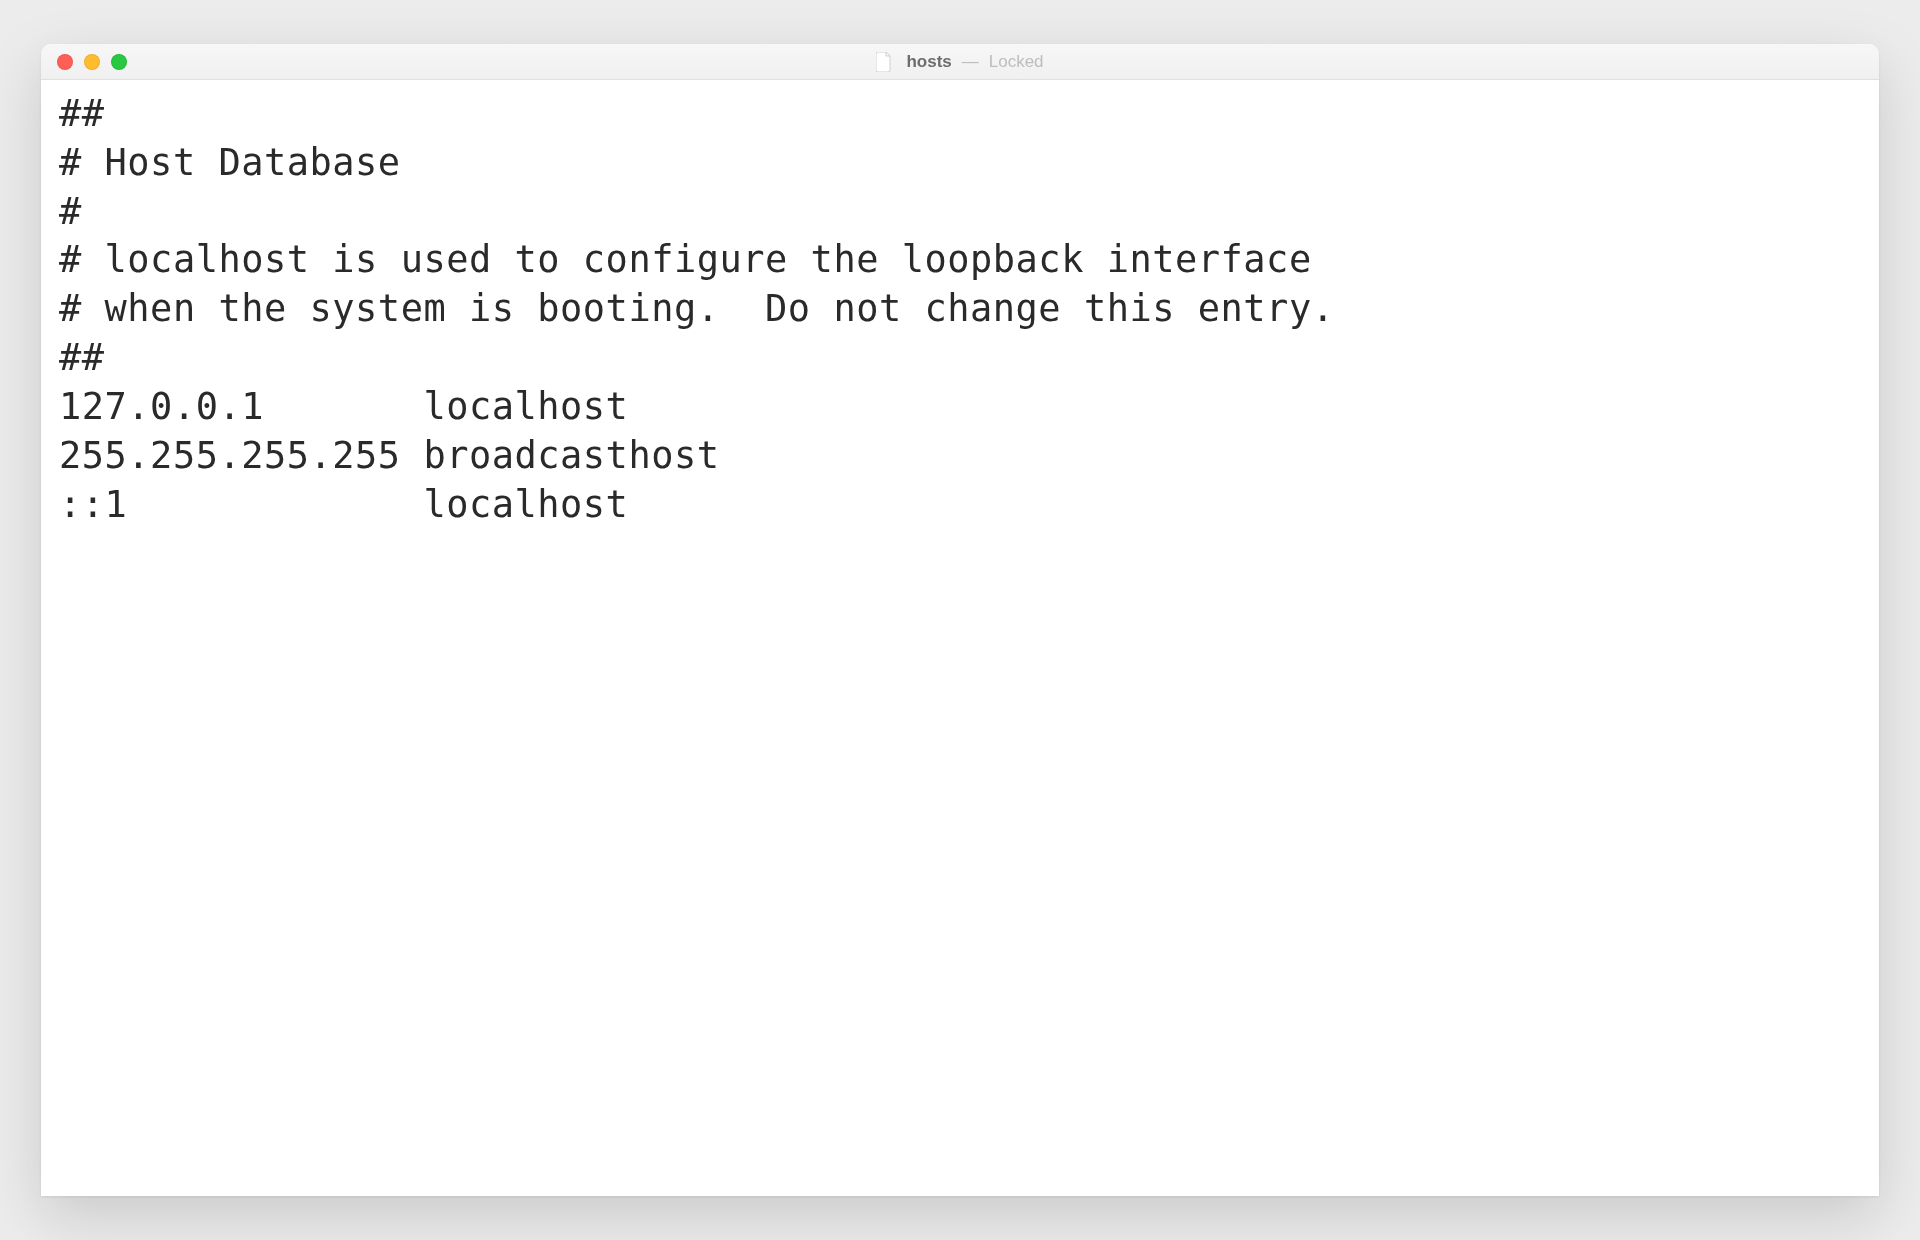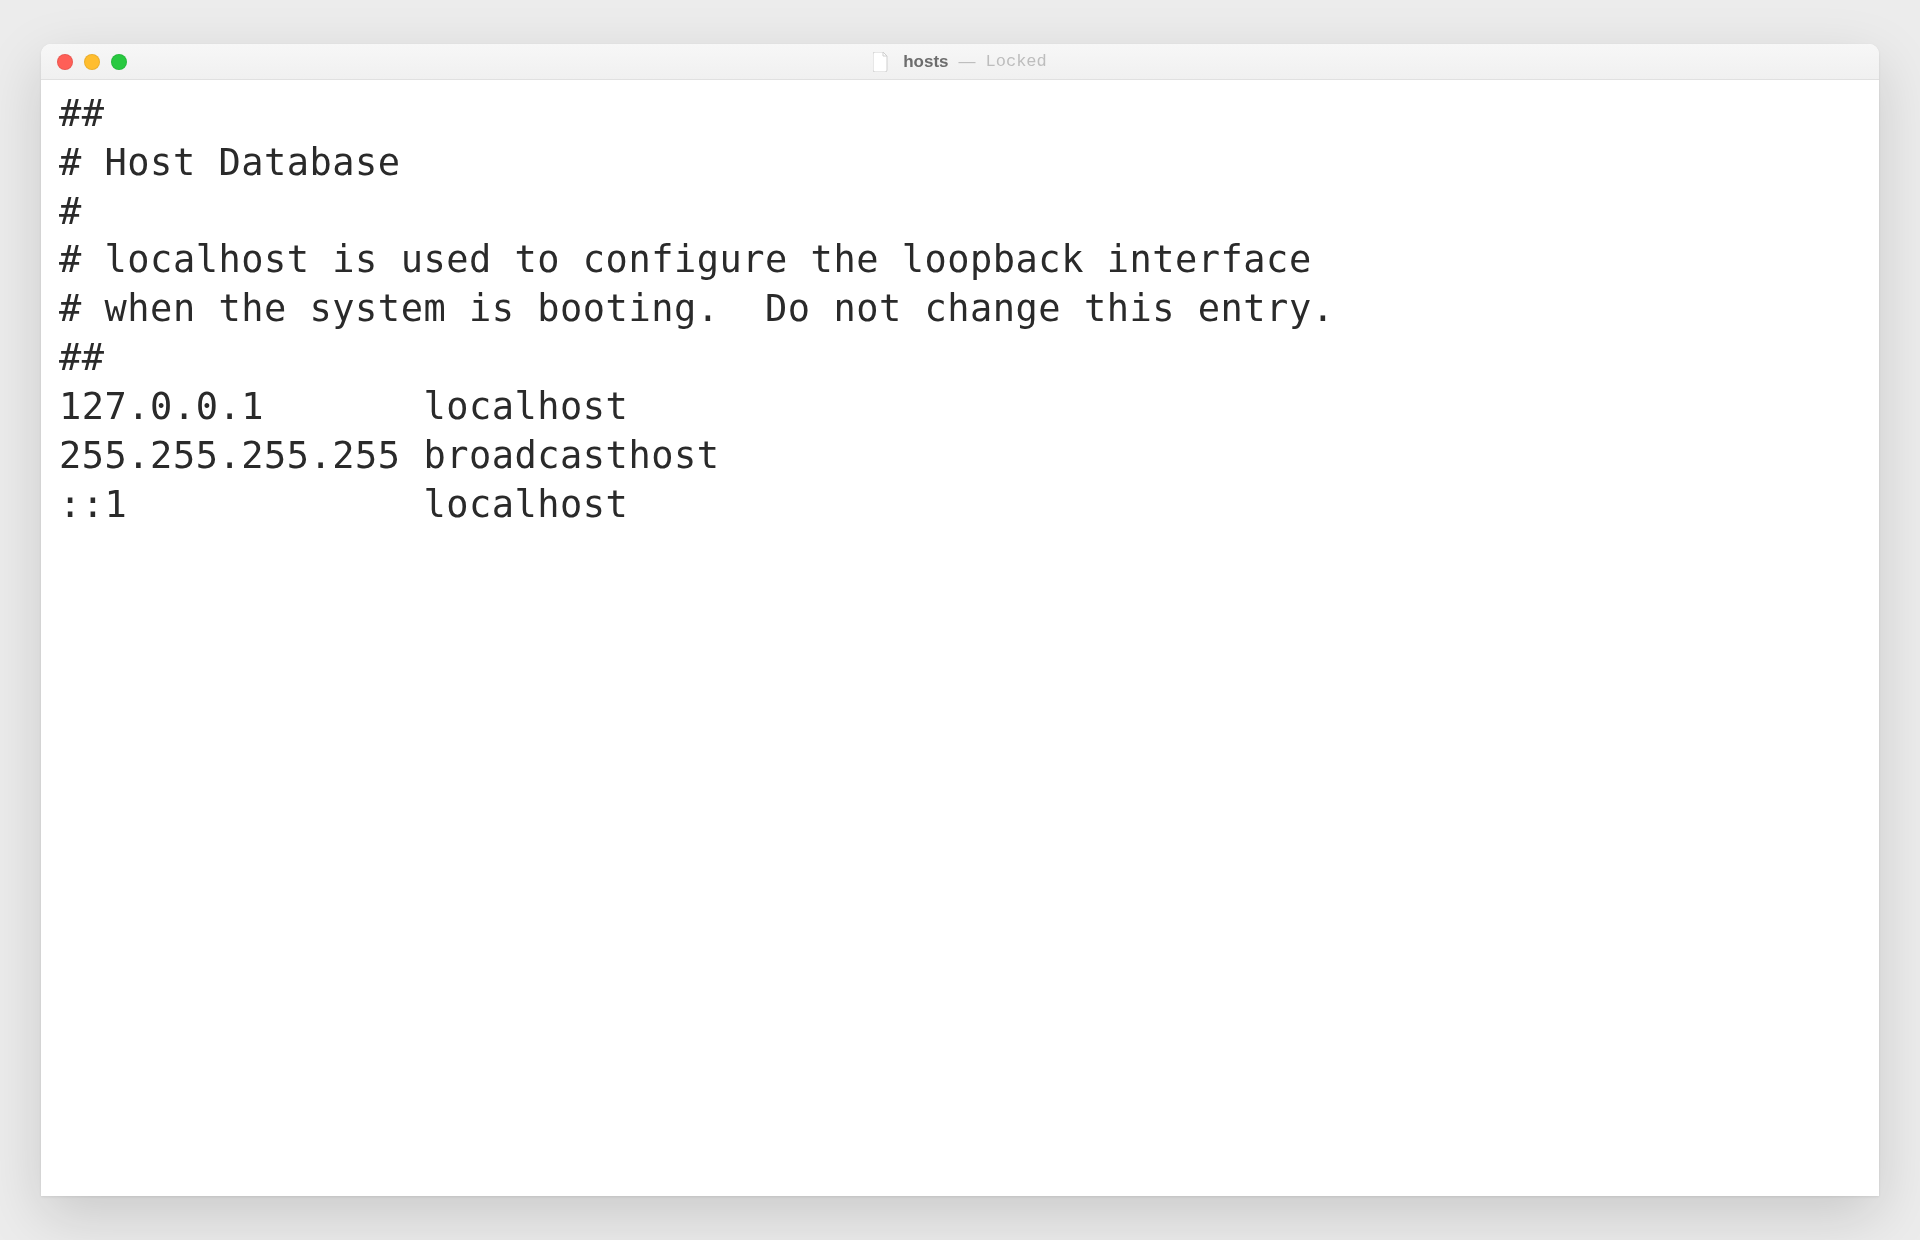--- a/index.html
+++ b/index.html
@@ -66,21 +66,20 @@
       font-weight: 600;
       margin-left: 6px;
     }
     .title-sep {
       color: #bdbdbd;
       margin: 0 2px;
     }
     .title-status {
       color: #bdbdbd;
       font-weight: 400;
-      font-family: Liberation Mono, monospace;
     }
     .content {
       padding: 10px 18px 18px 18px;
       font-family: "SF Mono", ui-monospace, Menlo, Monaco, Consolas, monospace;
       font-size: 37px;
       line-height: 1.32;
       color: #2a2a2a;
       white-space: pre;
       min-height: 1116px;
       letter-spacing: 0.5px;

